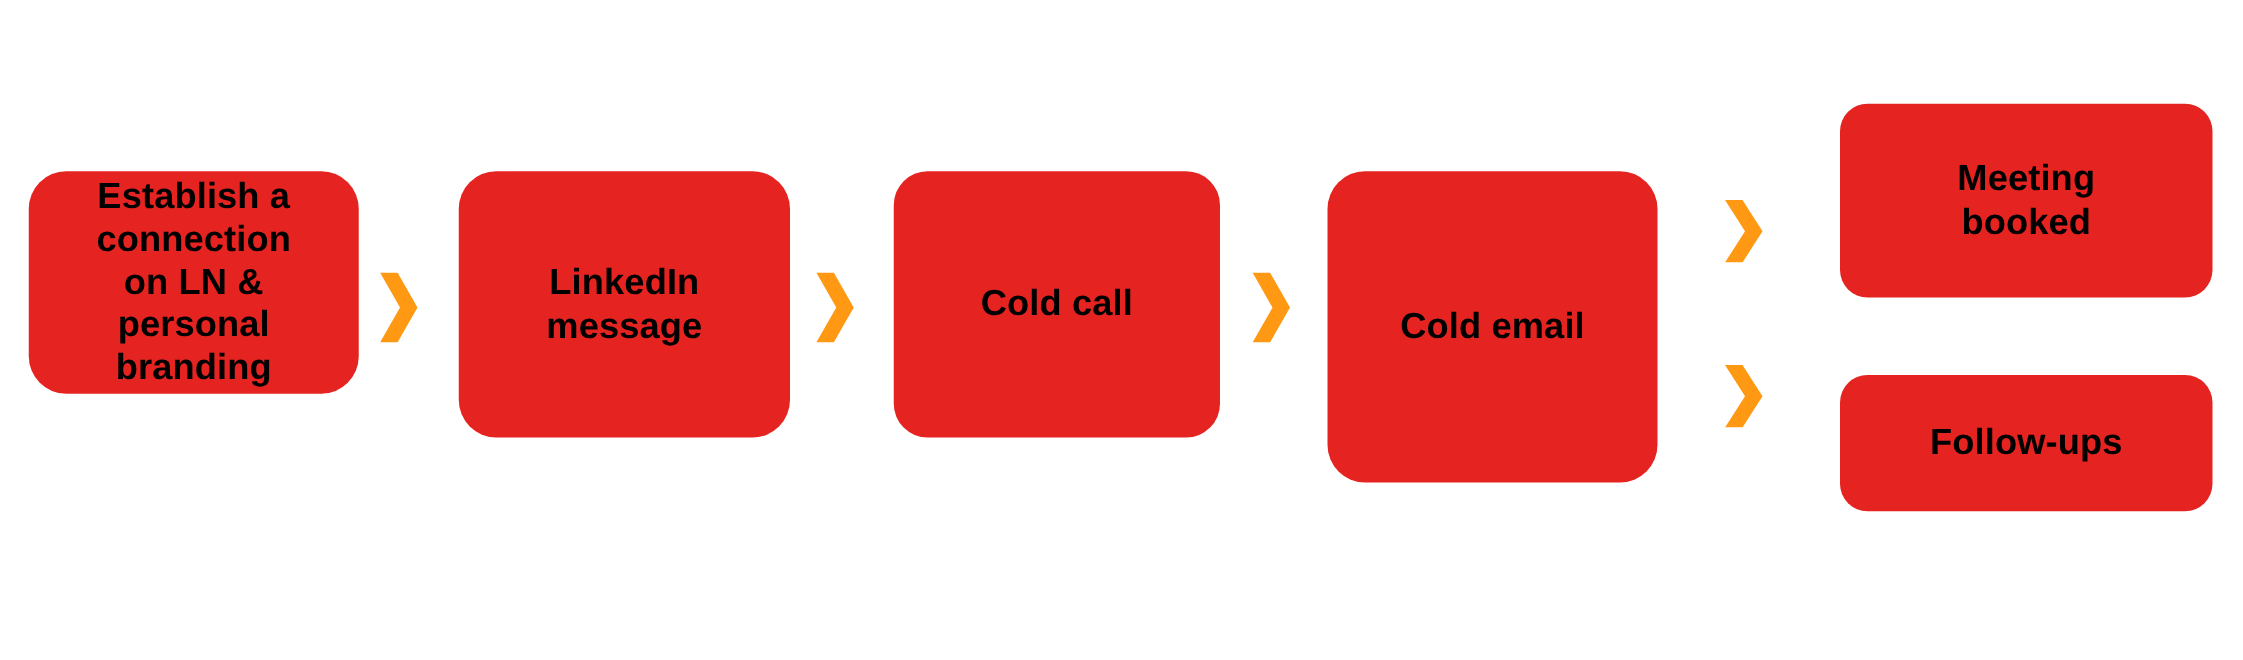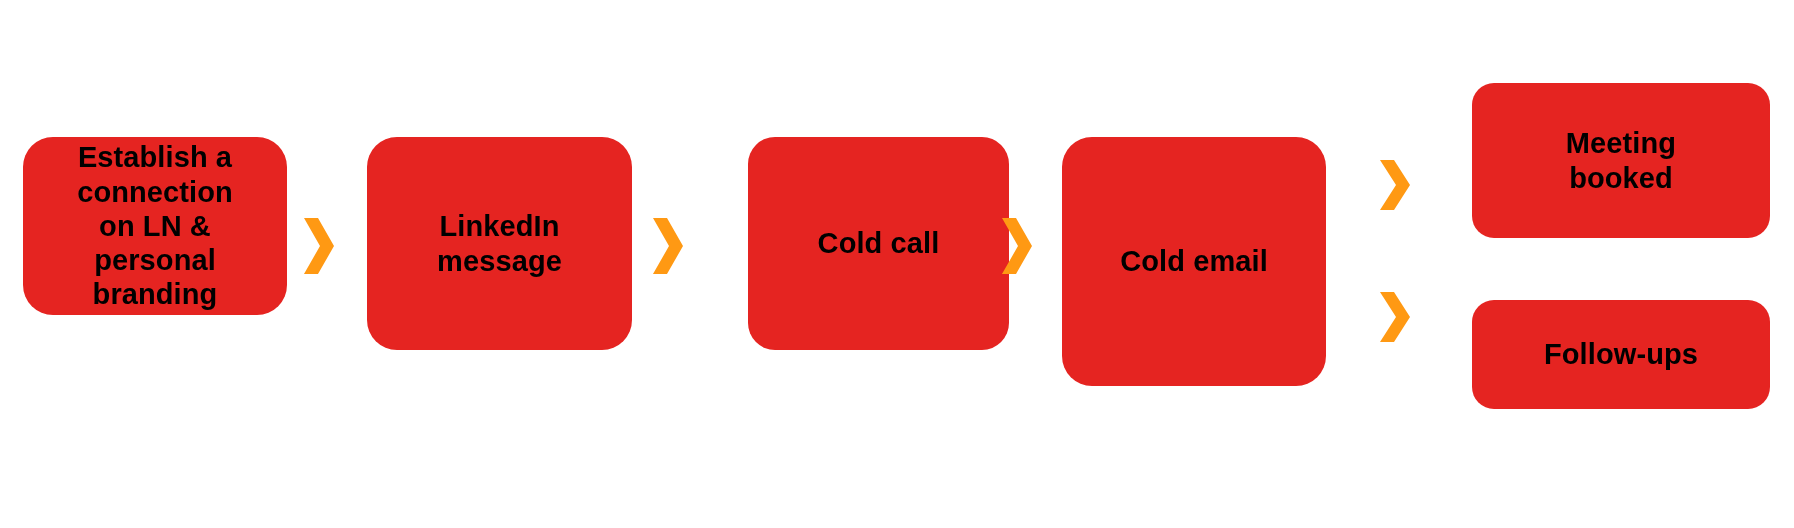--- a/index.html
+++ b/index.html
@@ -35,21 +35,21 @@
     -webkit-font-smoothing: antialiased;
   }
   .node-label {
     display: block;
     white-space: pre-line;
   }
 
   
   #node-establish   { left: 23px;   top: 137px; width: 264px; height: 178px; font-size: 29px; border-radius: 30px; }
   #node-linkedin    { left: 367px;  top: 137px; width: 265px; height: 213px; font-size: 29px; border-radius: 30px; }
-  #node-coldcall    { left: 715px;  top: 137px; width: 261px; height: 213px; font-size: 29px; border-radius: 27px; margin-left: 33px; }
+  #node-coldcall    { left: 715px;  top: 137px; width: 261px; height: 213px; font-size: 29px; border-radius: 27px; }
   #node-coldemail   { left: 1062px; top: 137px; width: 264px; height: 249px; font-size: 29px; border-radius: 30px; }
   #node-meeting     { left: 1472px; top:  83px; width: 298px; height: 155px; font-size: 29px; border-radius: 22px; }
   #node-followups   { left: 1472px; top: 300px; width: 298px; height: 109px; font-size: 29px; border-radius: 22px; }
 
   
   .chevron {
     position: absolute;
     display: block;
   }
   .chevron svg { display: block; width: 100%; height: 100%; }

